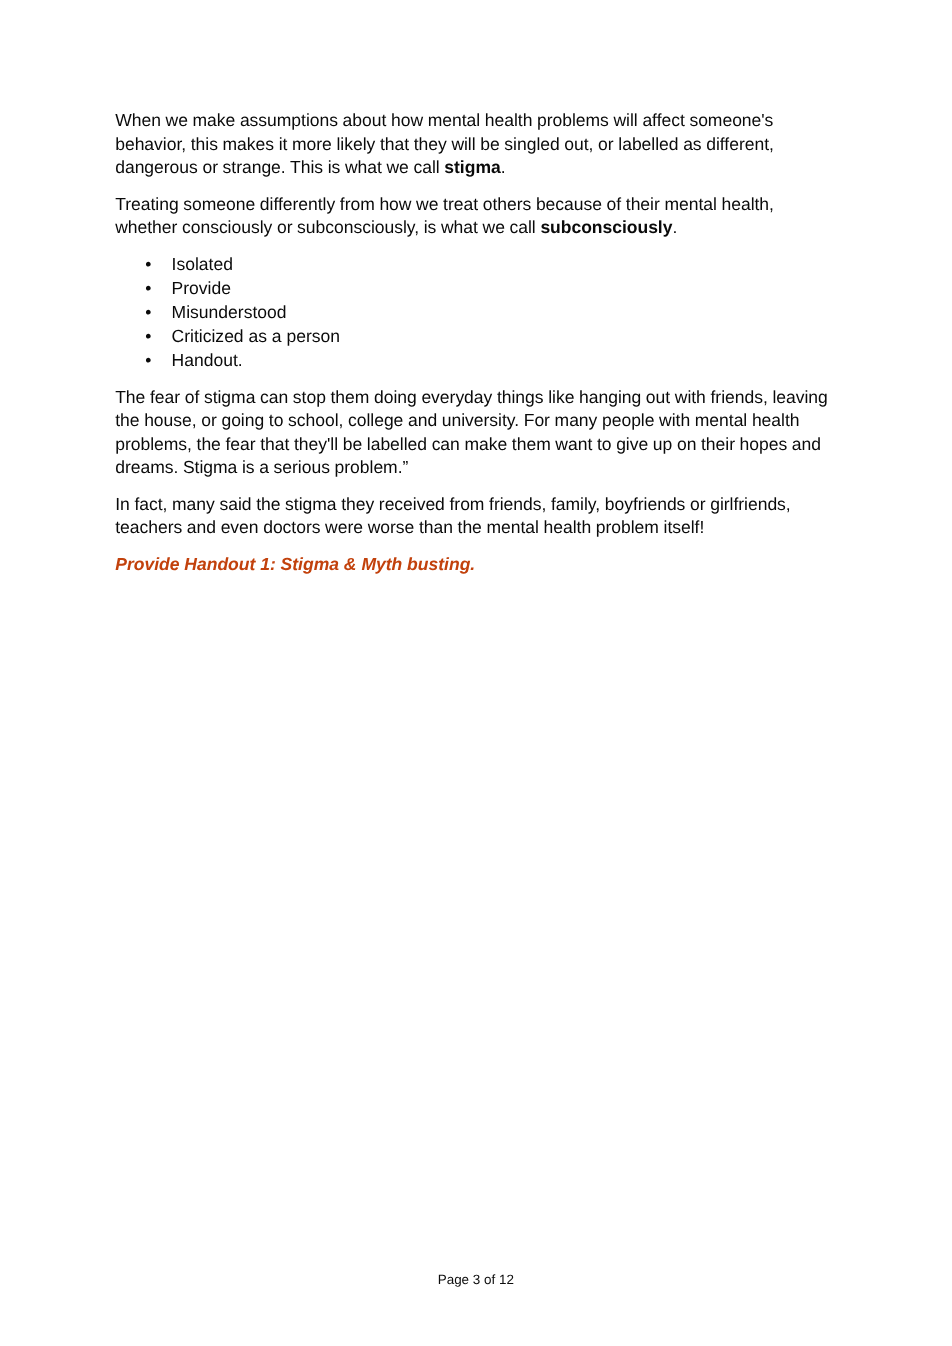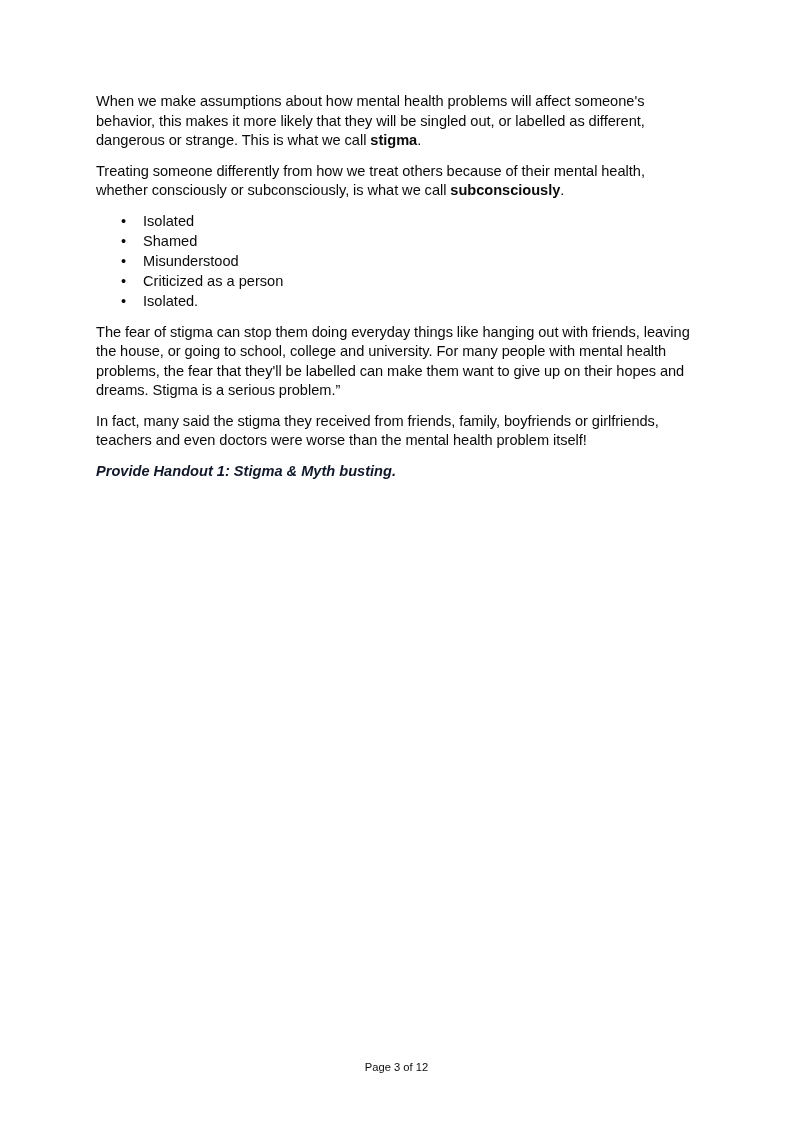--- a/index.html
+++ b/index.html
@@ -56,21 +56,21 @@
     top: 0;
     font-size: 14.6px;
     line-height: 19.9px;
   }
   .handout {
     font-size: 14.6px;
     line-height: 19.6px;
     font-weight: bold;
     font-style: italic;
     margin: 10px 0 0 0;
-    color: #0f172a;
+    color: #c2410c;
   }
   .footer {
     position: absolute;
     left: 0;
     right: 0;
     top: 1060px;
     text-align: center;
     font-size: 11.2px;
     line-height: 14px;
     color: #0d0d0d;
@@ -83,24 +83,24 @@
 
   <div class="content">
 
     <p class="para"><span>When we make assumptions about how mental health problems will affect someone's behavior, this makes it more likely that they will be singled out, or labelled as different, dangerous or strange.  This is what we call </span><b class="strong">stigma</b><span>.</span></p>
 
     <p class="para"><span>Treating someone differently from how we treat others because of their mental health,  whether consciously or subconsciously, is what we call </span><b class="strong">subconsciously</b><span>.</span></p>
 
 
     <ul class="bullets">
       <li><span class="dot">•</span><span>Isolated</span></li>
-      <li><span class="dot">•</span><span>Shamed</span></li>
+      <li><span class="dot">•</span><span>Provide</span></li>
       <li><span class="dot">•</span><span>Misunderstood</span></li>
       <li><span class="dot">•</span><span>Criticized as a person</span></li>
-      <li><span class="dot">•</span><span>Isolated.</span></li>
+      <li><span class="dot">•</span><span>Handout.</span></li>
     </ul>
 
     <p class="para">The fear of stigma can stop them doing everyday things like hanging out with friends, leaving the house, or going to school, college and university. For many people with mental health problems, the fear that they'll be labelled can make them want to give up on their hopes and dreams. Stigma is a serious problem.”</p>
 
     <p class="para">In fact, many said the stigma they received from friends, family, boyfriends or girlfriends, teachers and even doctors were worse than the mental health problem itself!</p>
 
     <p class="handout">Provide Handout 1: Stigma &amp; Myth busting.</p>
 
   </div>
 

